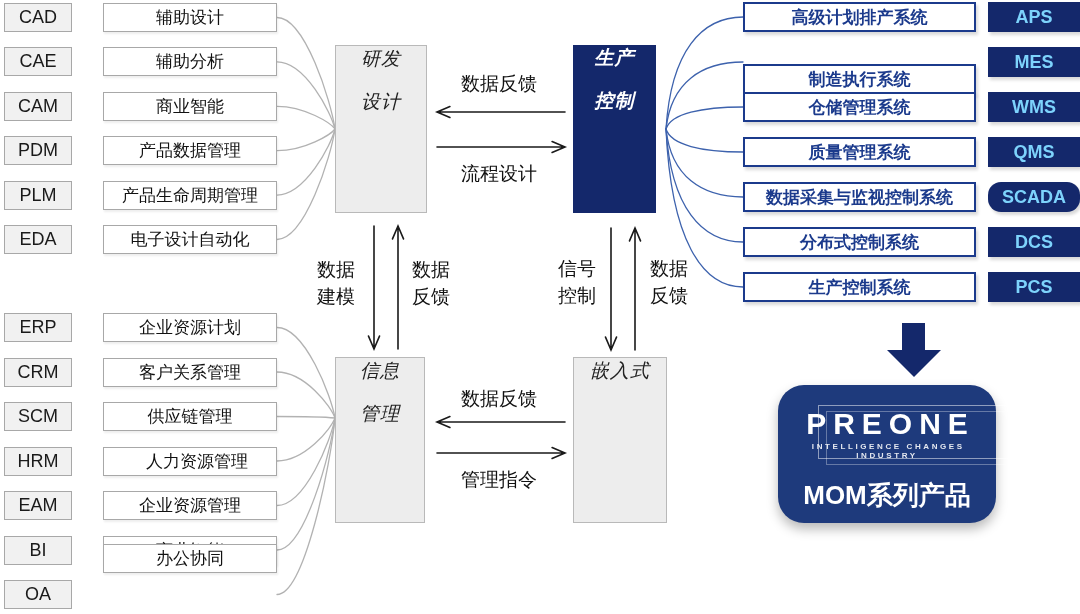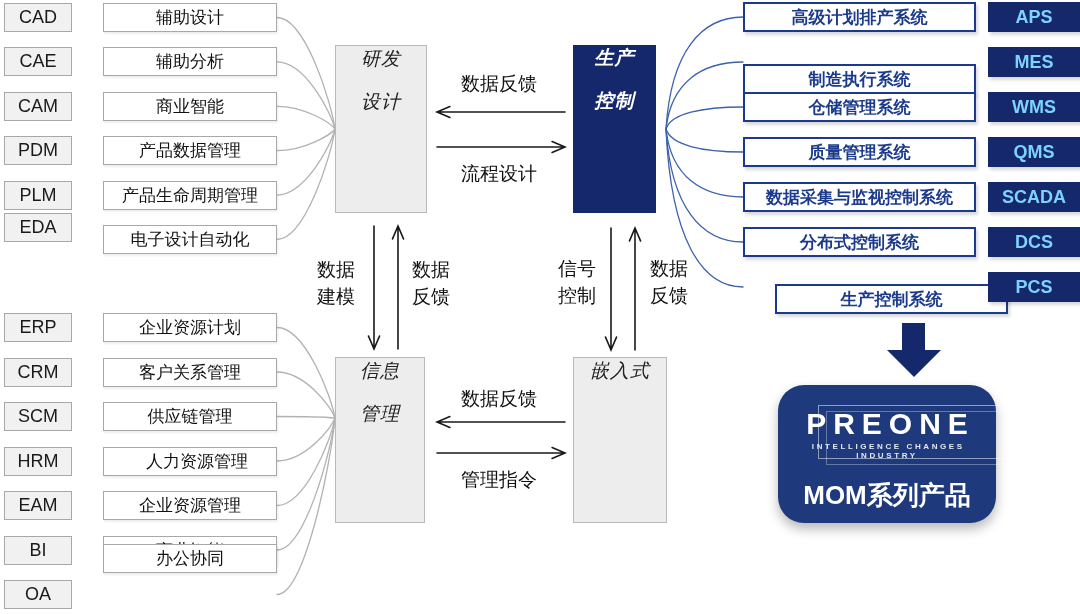--- a/index.html
+++ b/index.html
@@ -111,21 +111,21 @@
       <div class="abbr-box" style="top: 3px;">CAD</div>
       <div class="term-box" style="top: 3px;">辅助设计</div>
       <div class="abbr-box" style="top: 47.4px;">CAE</div>
       <div class="term-box" style="top: 47.4px;">辅助分析</div>
       <div class="abbr-box" style="top: 91.8px;">CAM</div>
       <div class="term-box" style="top: 91.8px;">商业智能</div>
       <div class="abbr-box" style="top: 136.2px;">PDM</div>
       <div class="term-box" style="top: 136.2px;">产品数据管理</div>
       <div class="abbr-box" style="top: 180.6px;">PLM</div>
       <div class="term-box" style="top: 180.6px;">产品生命周期管理</div>
-      <div class="abbr-box" style="top: 213px;">EDA</div>
+      <div class="abbr-box" style="top: 225px;">EDA</div>
       <div class="term-box" style="top: 225px;">电子设计自动化</div>
     </div>
   <div id="left-bottom-group">
       <div class="abbr-box" style="top: 313px;">ERP</div>
       <div class="term-box" style="top: 313px;">企业资源计划</div>
       <div class="abbr-box" style="top: 357.5px;">CRM</div>
       <div class="term-box" style="top: 357.5px;">客户关系管理</div>
       <div class="abbr-box" style="top: 402px;">SCM</div>
       <div class="term-box" style="top: 402px;">供应链管理</div>
       <div class="abbr-box" style="top: 446.5px;">HRM</div>
@@ -140,24 +140,24 @@
   <div id="right-group">
       <div class="sys-box" style="top: 2px;">高级计划排产系统</div>
       <div class="badge" style="top: 2px;">APS</div>
       <div class="sys-box" style="top: 64px;">制造执行系统</div>
       <div class="badge" style="top: 47px;">MES</div>
       <div class="sys-box" style="top: 92px;">仓储管理系统</div>
       <div class="badge" style="top: 92px;">WMS</div>
       <div class="sys-box" style="top: 137px;">质量管理系统</div>
       <div class="badge" style="top: 137px;">QMS</div>
       <div class="sys-box" style="top: 182px;">数据采集与监视控制系统</div>
-      <div class="badge" style="top: 182px;">SCADA</div>
+      <div class="badge" style="top: 182px; border-radius: 13px;">SCADA</div>
       <div class="sys-box" style="top: 227px;">分布式控制系统</div>
       <div class="badge" style="top: 227px;">DCS</div>
-      <div class="sys-box" style="top: 284px; margin-left: 32px;">生产控制系统</div>
+      <div class="sys-box" style="top: 272px;">生产控制系统</div>
       <div class="badge" style="top: 272px;">PCS</div>
     </div>
 
   <div class="gray-panel" id="rd-box" style="left:335px;top:45px;width:92px;height:168px">
     <span>研发</span>
     <span>设计</span>
   </div>
   <div class="gray-panel navy" id="pc-box" style="left:573px;top:45px;width:83px;height:168px">
     <span>生产</span>
     <span>控制</span>

